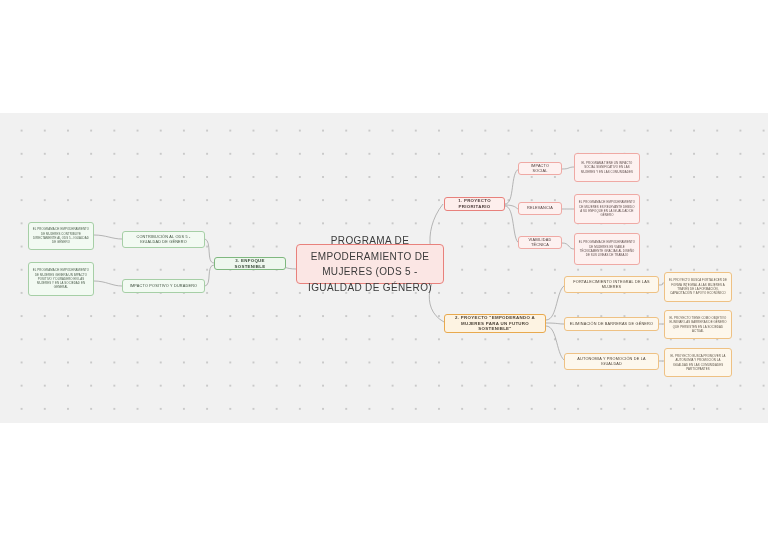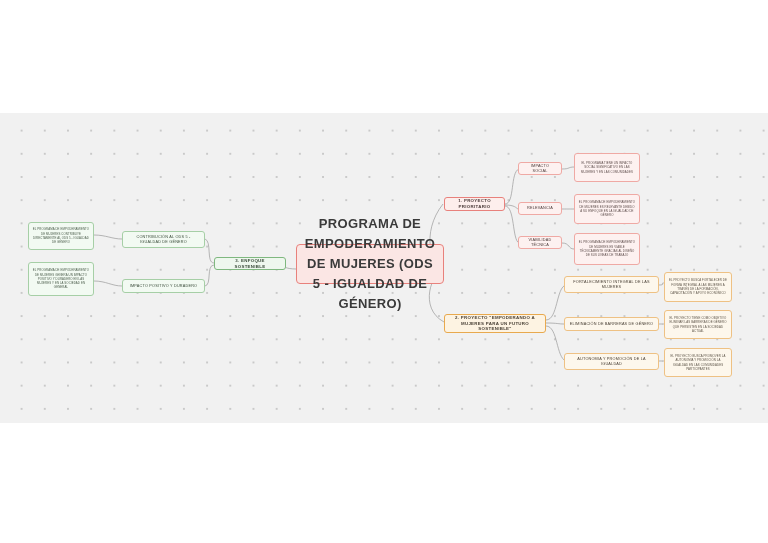--- a/index.html
+++ b/index.html
@@ -23,21 +23,21 @@
   .node{
     position:absolute;box-sizing:border-box;
     display:flex;align-items:center;justify-content:center;text-align:center;
     border-radius:3px;border:1px solid #ccc;background:#fff;
     letter-spacing:.15px;line-height:1.32;
   }
 
   
   .root{
     border:1.3px solid #e8817c;background:#fbe6e4;border-radius:4px;
-    color:#3a3a3a;font-weight:bold;font-size:13px;letter-spacing:.35px;
+    color:#3a3a3a;font-weight:normal;font-size:10px;letter-spacing:.35px;
     padding:4px 6px;line-height:1.55;
   }
 
   
   .b1{font-weight:bold;font-size:4.4px;padding:3px 5px;letter-spacing:.3px;}
   .b1.red{border-color:#e8817c;background:#fdeeec;color:#4a3a38;}
   .b1.amber{border-color:#e8a94e;background:#fdf3e2;color:#4a4136;}
   .b1.green{border-color:#7fb87f;background:#eef7ee;color:#384a38;}
 
   

